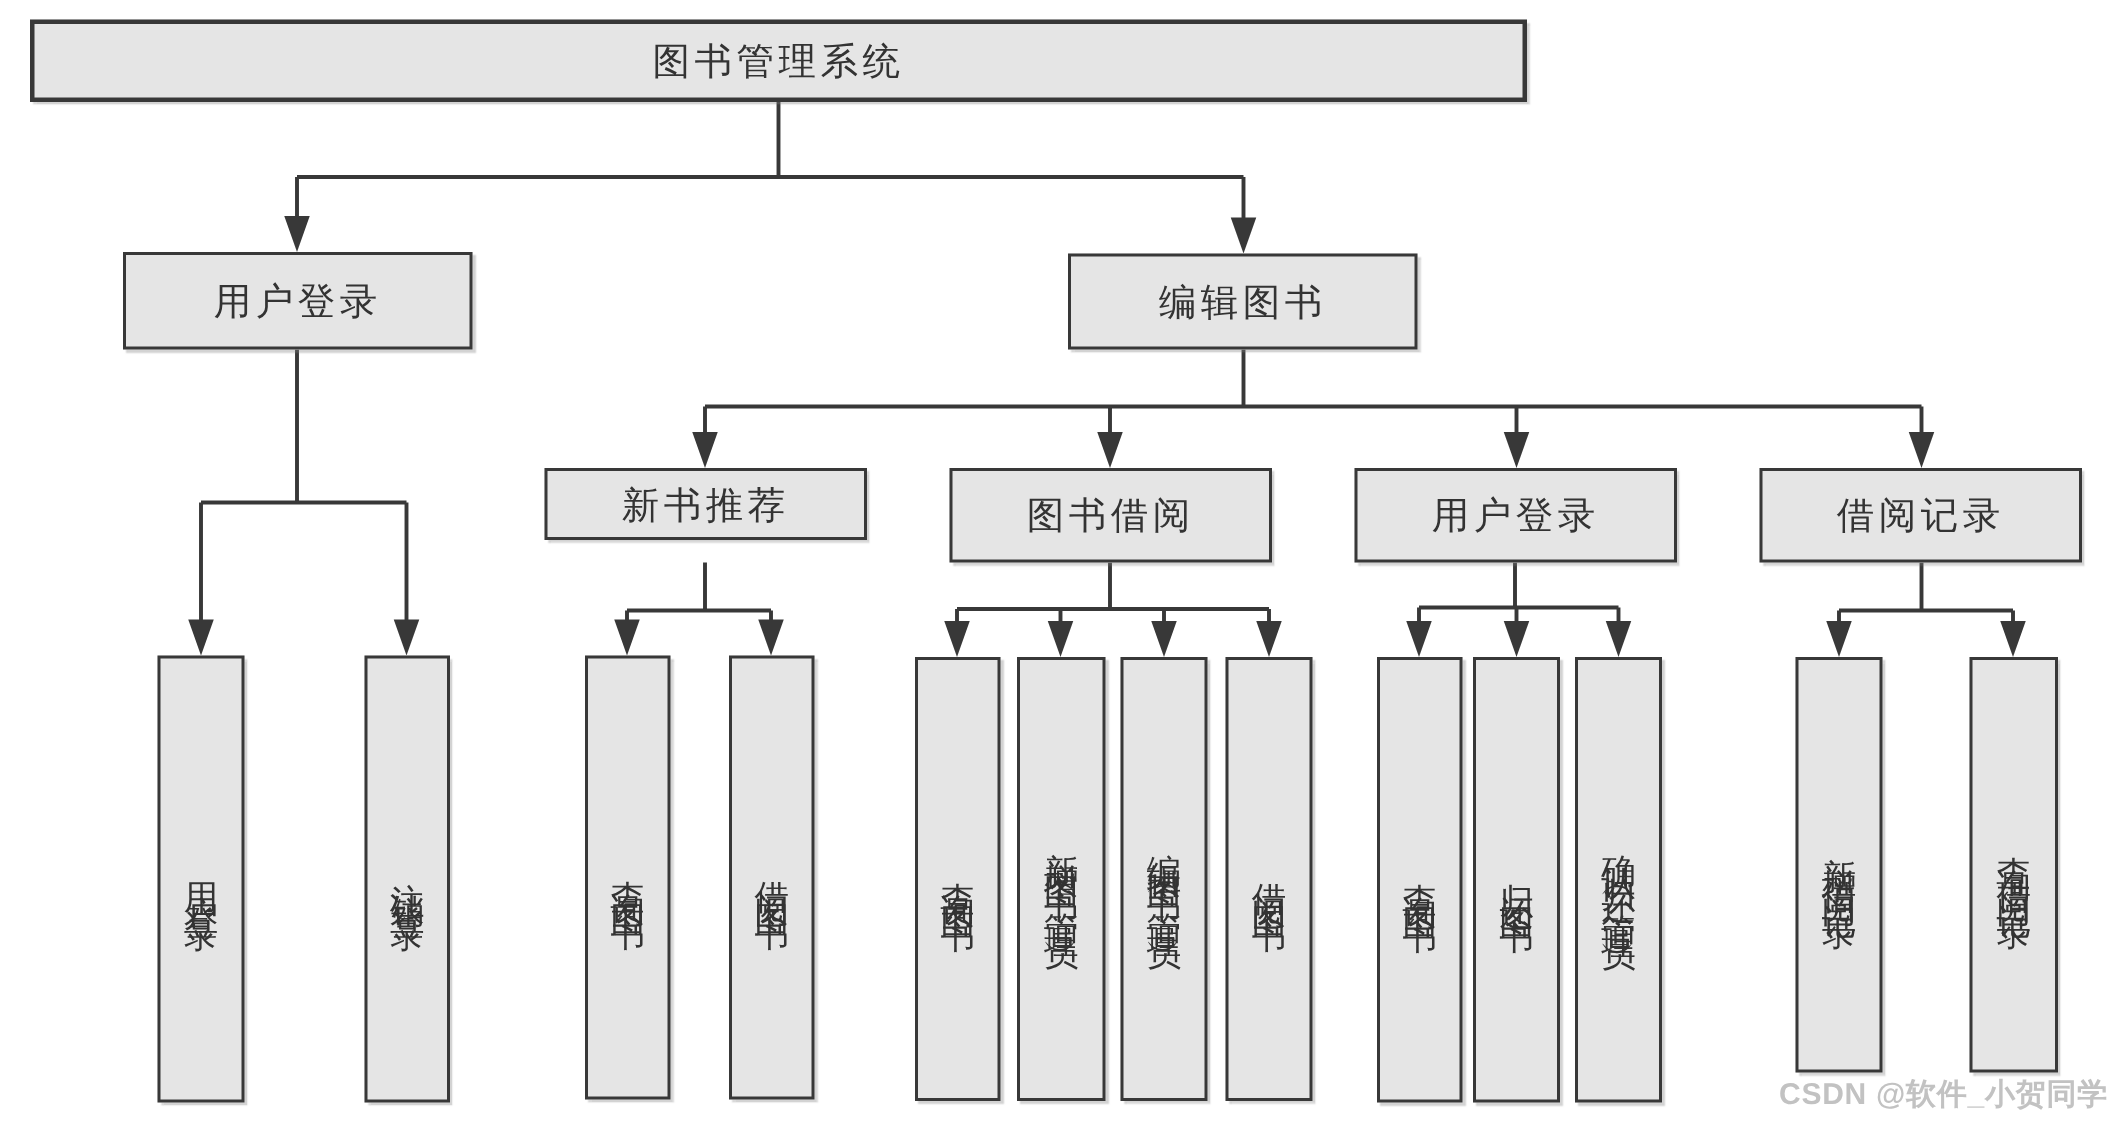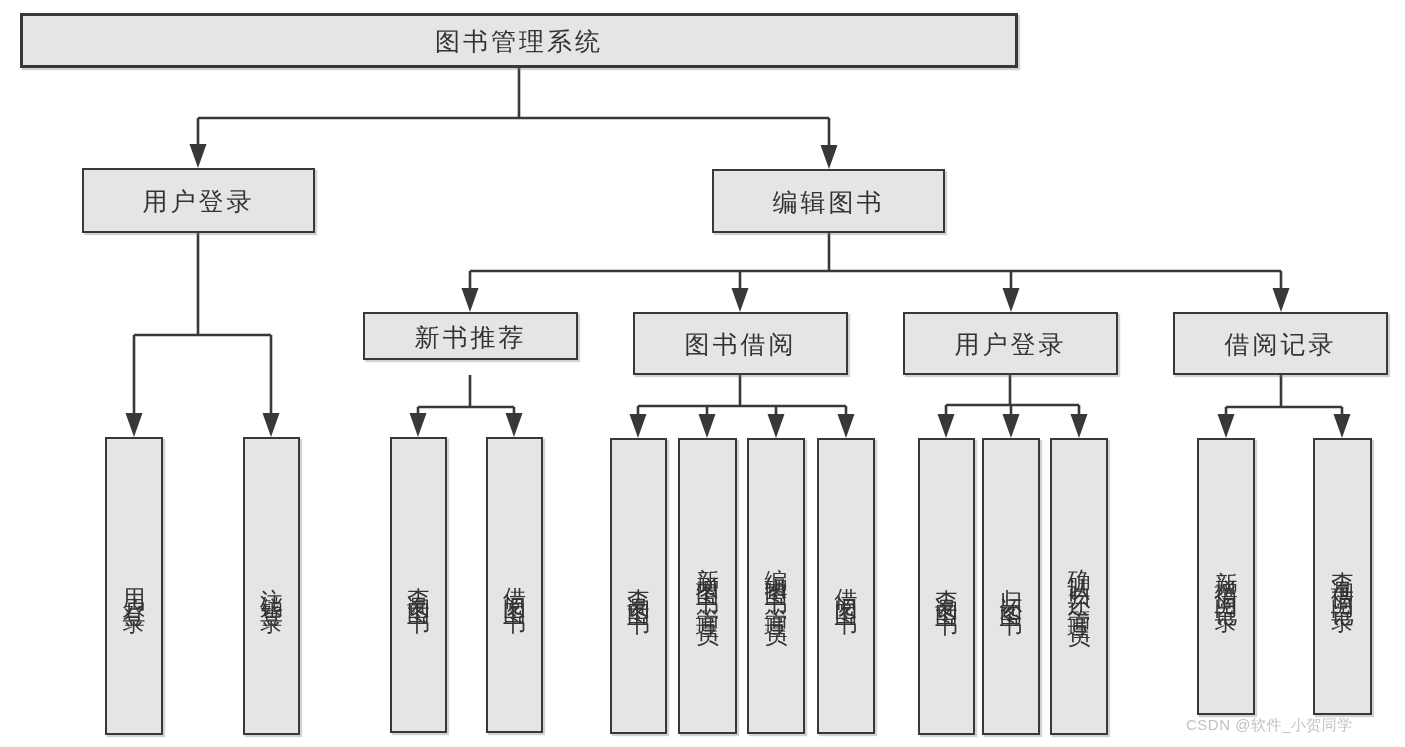--- a/index.html
+++ b/index.html
@@ -56,26 +56,27 @@
     text-orientation: mixed;
     font-size: 23px;
     letter-spacing: 8px;
     line-height: 1;
     padding: 8px 0;
   }
   #watermark {
     position: absolute;
     left: 1186px;
     top: 716px;
-    font-size: 15px;
+    font-size: 20px;
     letter-spacing: 0.5px;
     color: var(--watermark);
     white-space: nowrap;
     z-index: 5;
     mix-blend-mode: multiply;
+    font-weight: bold;
   }
 </style>
 </head>
 <body>
 
 <div id="canvas">
 
   <svg id="connectors" viewBox="0 0 1405 747" xmlns="http://www.w3.org/2000/svg">
 
     <path d="M519,68 V118 M198,118 H829 M198,118 V150 M829,118 V151"></path>

